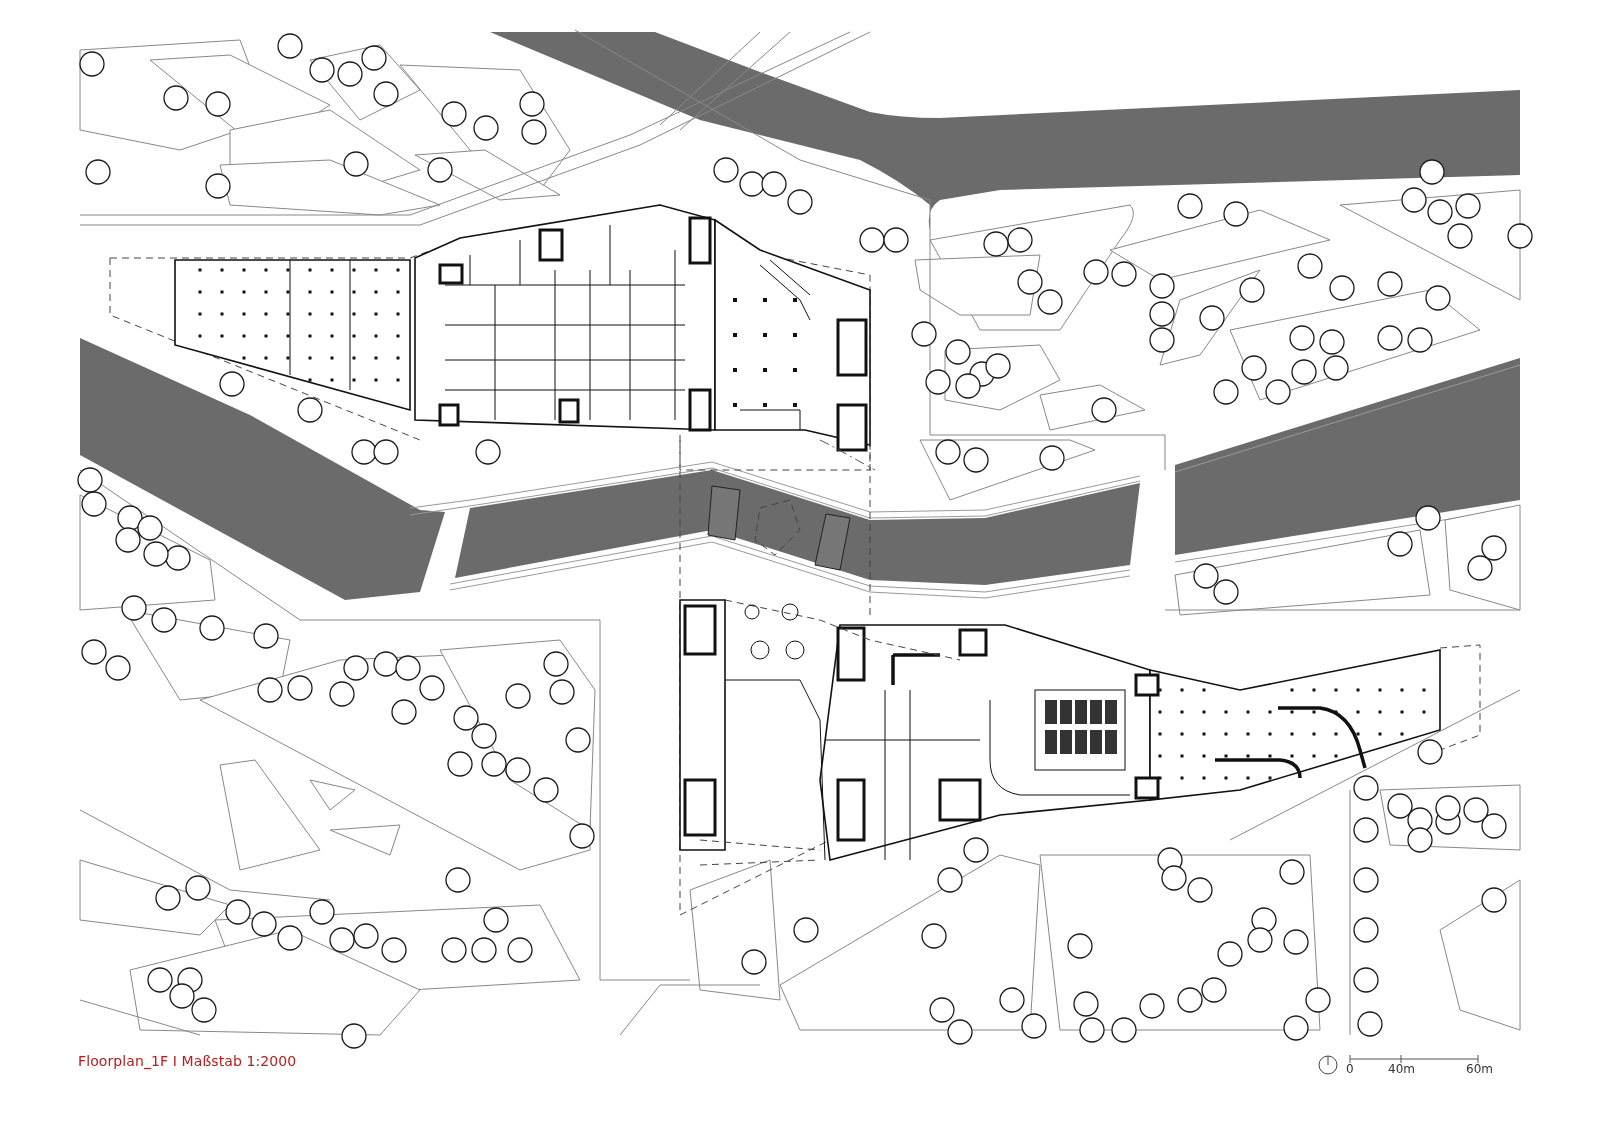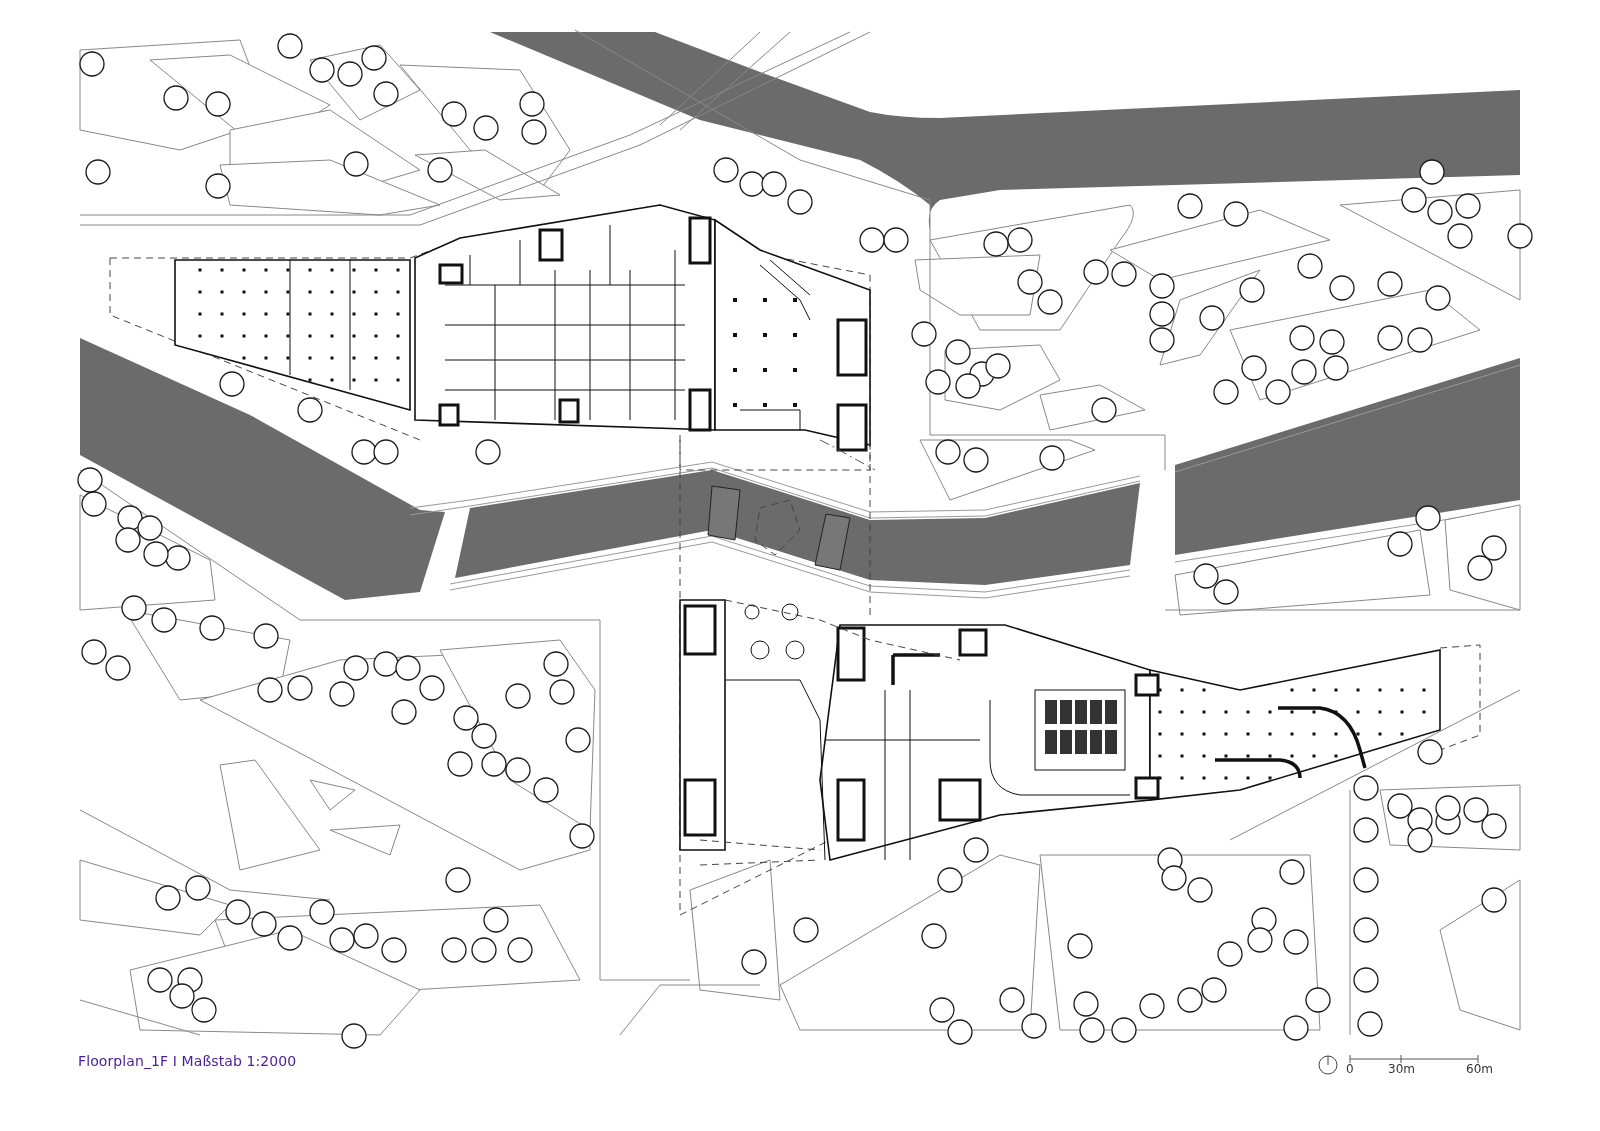--- a/index.html
+++ b/index.html
@@ -1,19 +1,19 @@
 <!DOCTYPE html>
 <html><head>
 <meta charset="utf-8">
 <style>
   html, body { margin: 0; padding: 0; background: #ffffff; }
   body { width: 1600px; height: 1131px; position: relative; overflow: hidden;
          font-family: "DejaVu Sans", sans-serif; }
   #plan { position: absolute; left: 0; top: 0; width: 1600px; height: 1131px; }
-  .caption { position: absolute; left: 78px; top: 1053px; font-size: 14px; color: #4c1d95; letter-spacing: 0.1px; }
+  .caption { position: absolute; left: 78px; top: 1053px; font-size: 14px; color: #b91c1c; letter-spacing: 0.1px; }
   .scale { position: absolute; left: 1318px; top: 1055px; width: 200px; height: 30px; }
   .scale-label { position: absolute; top: 1062px; font-size: 12px; color: #333; }
   .water { fill: #6b6b6b; stroke: none; }
   .path { fill: none; stroke: #888; stroke-width: 1; }
   .bed { fill: #fff; stroke: #888; stroke-width: 1; }
   .tree { fill: #fff; stroke: #1a1a1a; stroke-width: 1.3; }
   .bldg { fill: #fff; stroke: #111; stroke-width: 1.6; }
   .wall { fill: none; stroke: #111; stroke-width: 1; }
   .thick { fill: none; stroke: #111; stroke-width: 3.5; }
   .dash { fill: none; stroke: #444; stroke-width: 1; stroke-dasharray: 7 5; }
@@ -482,14 +482,14 @@
   <g>
     <circle cx="10" cy="10" r="9" fill="none" stroke="#444" stroke-width="1"></circle>
     <line x1="10" y1="1" x2="10" y2="10" stroke="#444" stroke-width="1"></line>
   </g>
   <line x1="32" y1="4" x2="160" y2="4" stroke="#555" stroke-width="1"></line>
   <line x1="32" y1="0" x2="32" y2="8" stroke="#555" stroke-width="1"></line>
   <line x1="83" y1="0" x2="83" y2="8" stroke="#555" stroke-width="1"></line>
   <line x1="160" y1="0" x2="160" y2="8" stroke="#555" stroke-width="1"></line>
 </svg>
 <div class="scale-label" style="left:1346px">0</div>
-<div class="scale-label" style="left:1388px">30m</div>
+<div class="scale-label" style="left:1388px">40m</div>
 <div class="scale-label" style="left:1466px">60m</div>
 
 </body></html>

